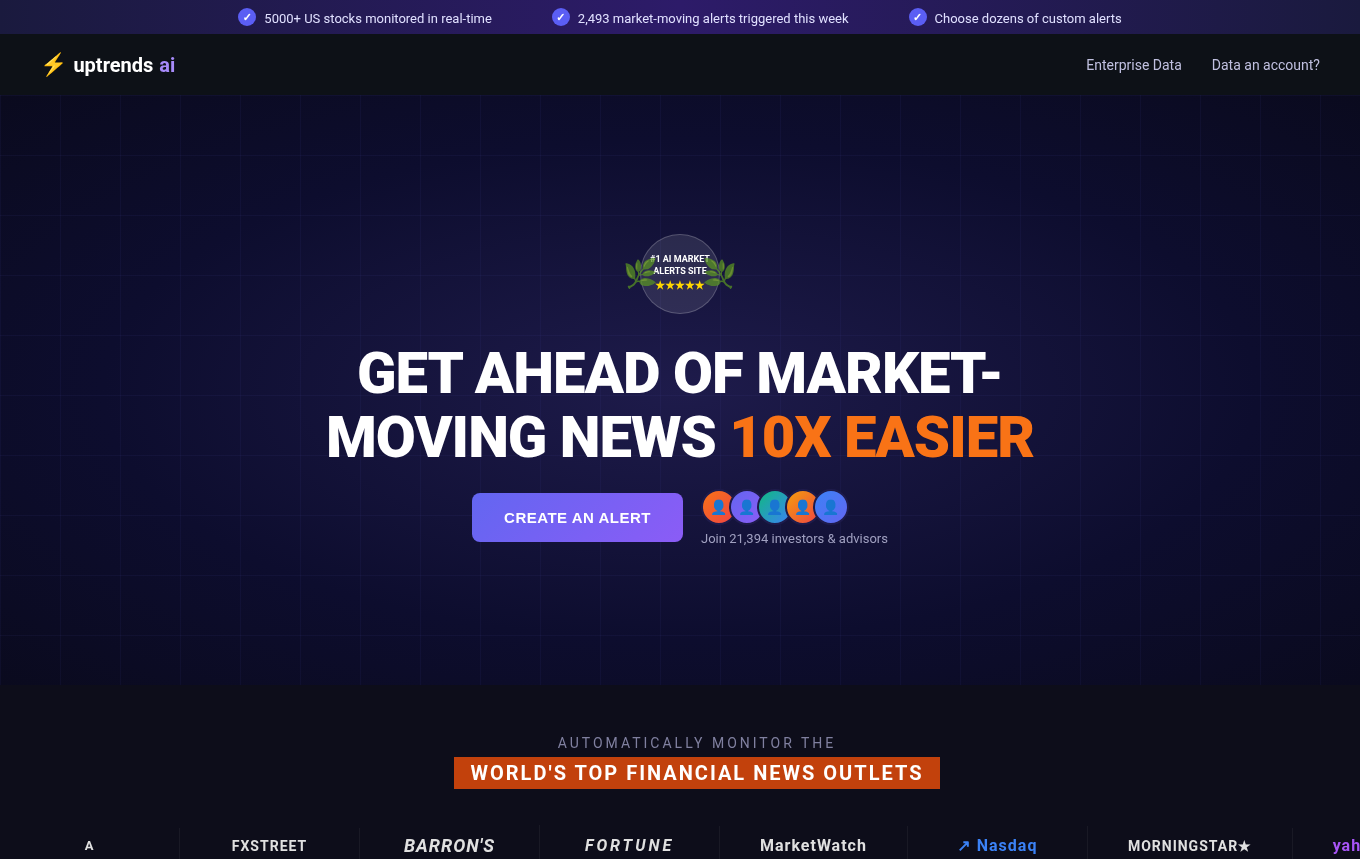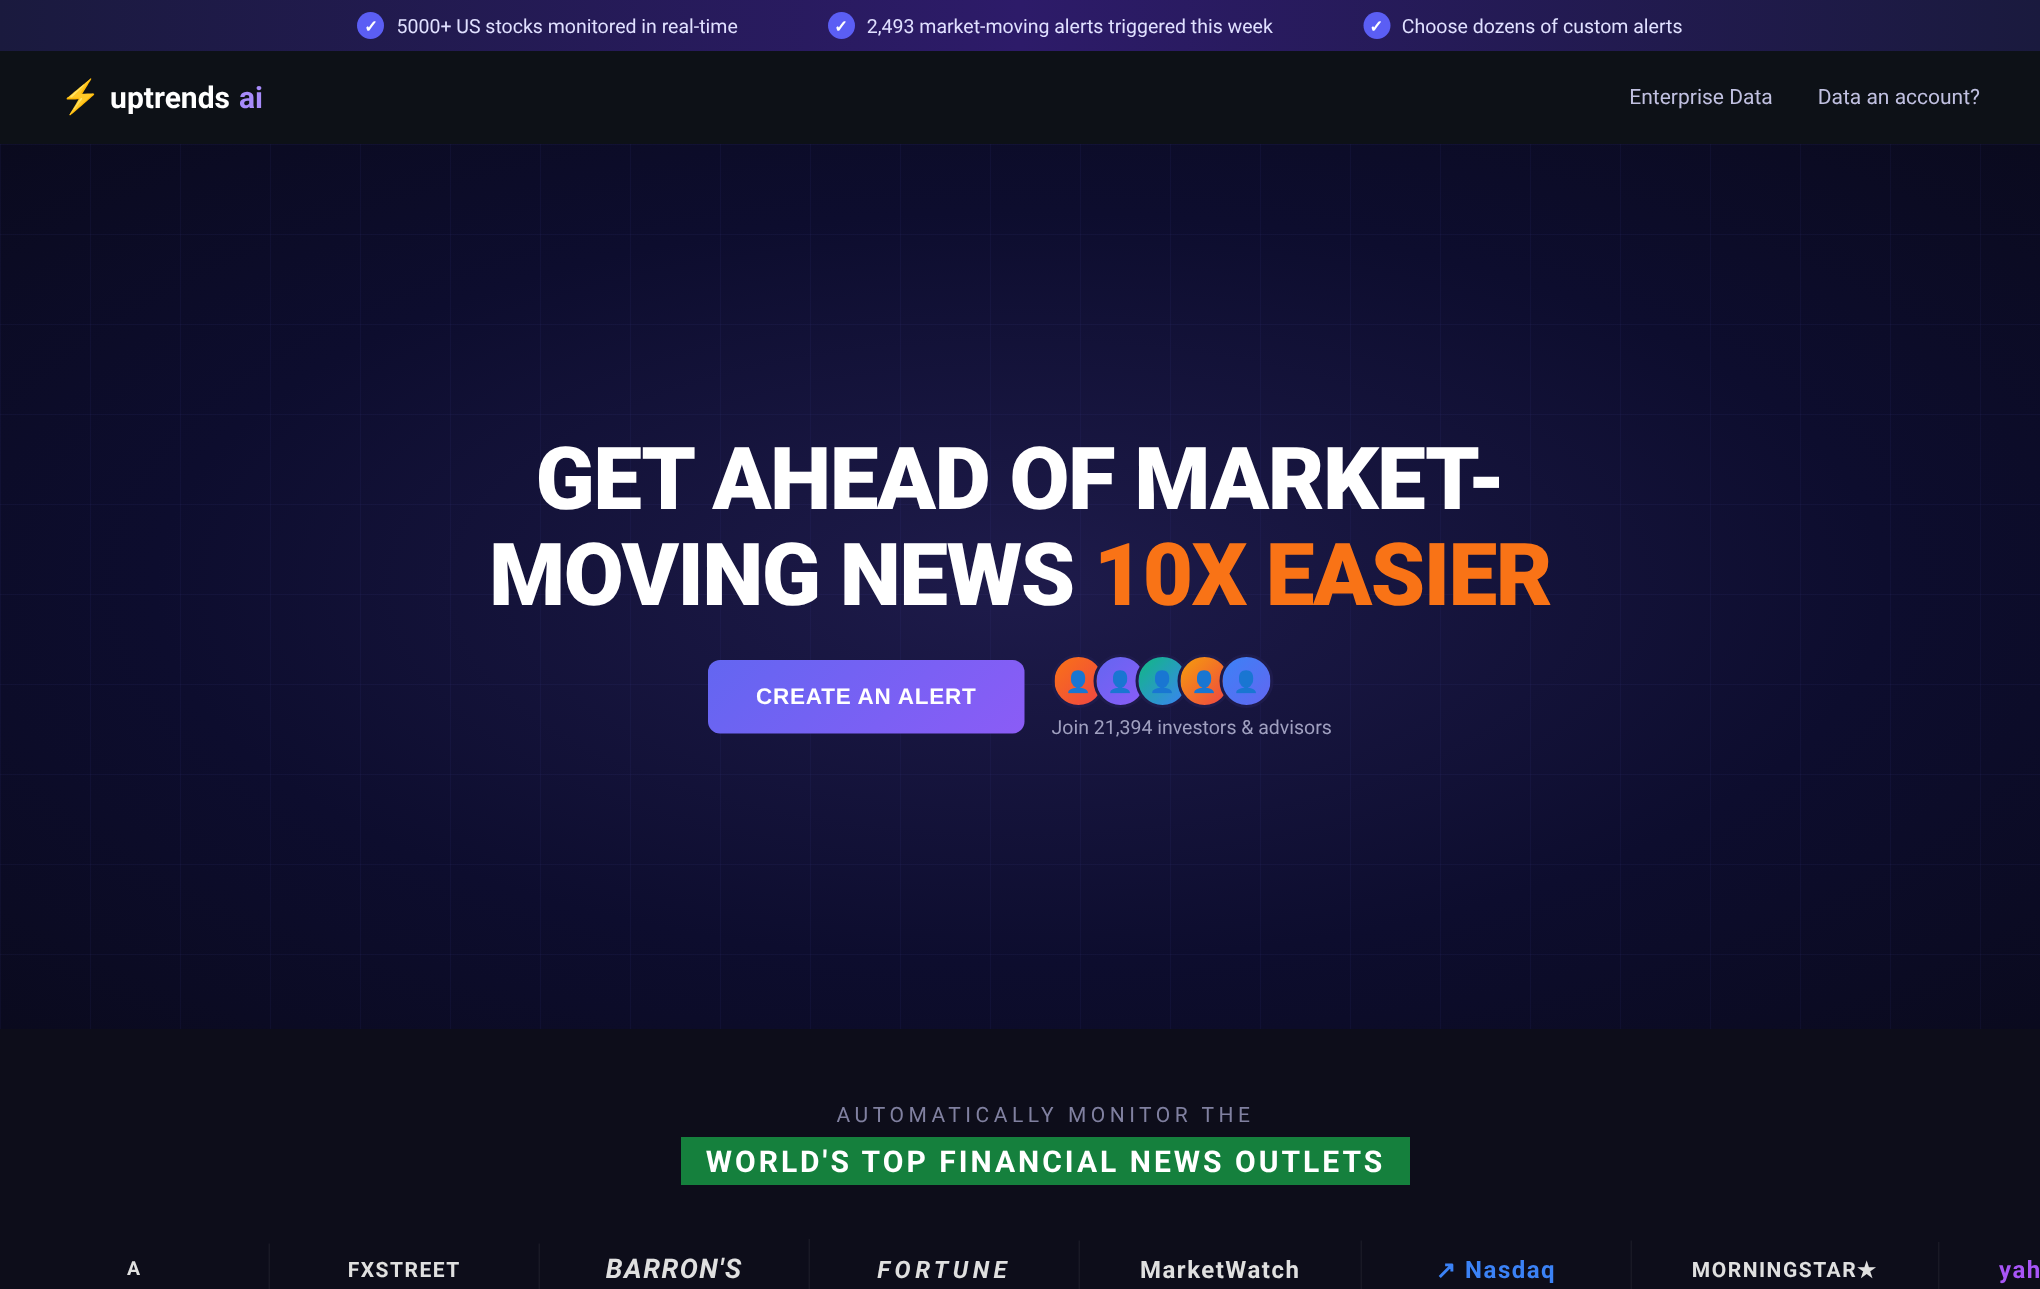--- a/index.html
+++ b/index.html
@@ -232,21 +232,21 @@
       letter-spacing: 3px;
       color: #8080a0;
       text-transform: uppercase;
       margin-bottom: 6px;
     }
     .outlets-heading-main {
       font-size: 20px;
       font-weight: 700;
       color: #fff;
       letter-spacing: 2px;
-      background: #15803d;
+      background: #c2410c;
       display: inline-block;
       padding: 4px 16px;
       text-transform: uppercase;
     }
 
     .outlets-marquee-container {
       overflow: hidden;
       position: relative;
     }
     .outlets-row {
@@ -312,20 +312,27 @@
     <span class="logo-text-uptrends">uptrends</span>
     <span class="logo-text-ai">ai</span>
   </div>
   <div class="nav-links">
     <a class="nav-link">Enterprise Data</a>
     <a class="nav-link">Data an account?</a>
   </div>
 </nav>
 
 <section class="hero">
+  <div class="award-badge">
+    <div class="award-badge-inner">
+      <span>#1 AI MARKET</span>
+      <span>ALERTS SITE</span>
+      <div class="award-stars">★★★★★</div>
+    </div>
+  </div>
 
   <h1 class="hero-title">
     <span>GET AHEAD OF MARKET-</span><br>
     <span>MOVING NEWS </span><span class="highlight">10X EASIER</span>
   </h1>
 
 
   <div class="hero-cta-row">
     <button class="cta-button">CREATE AN ALERT</button>
 

